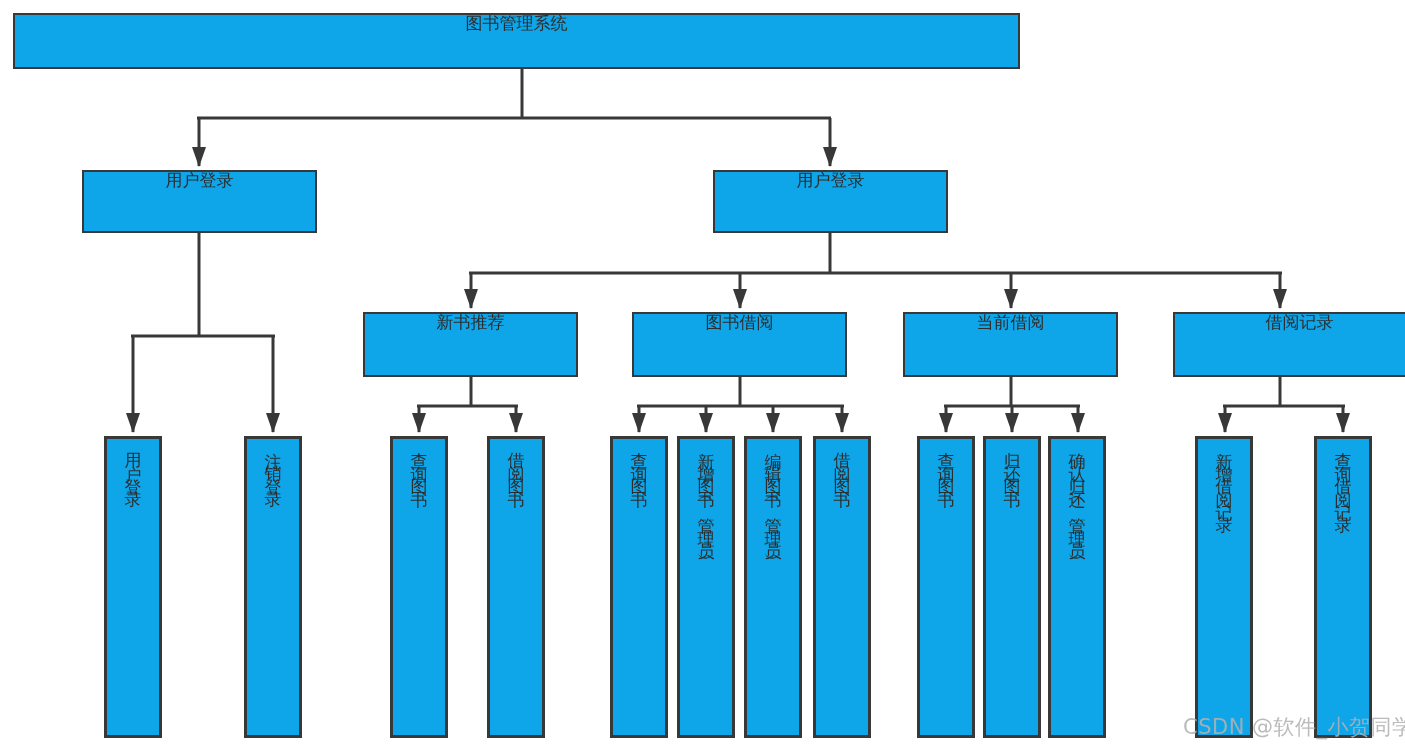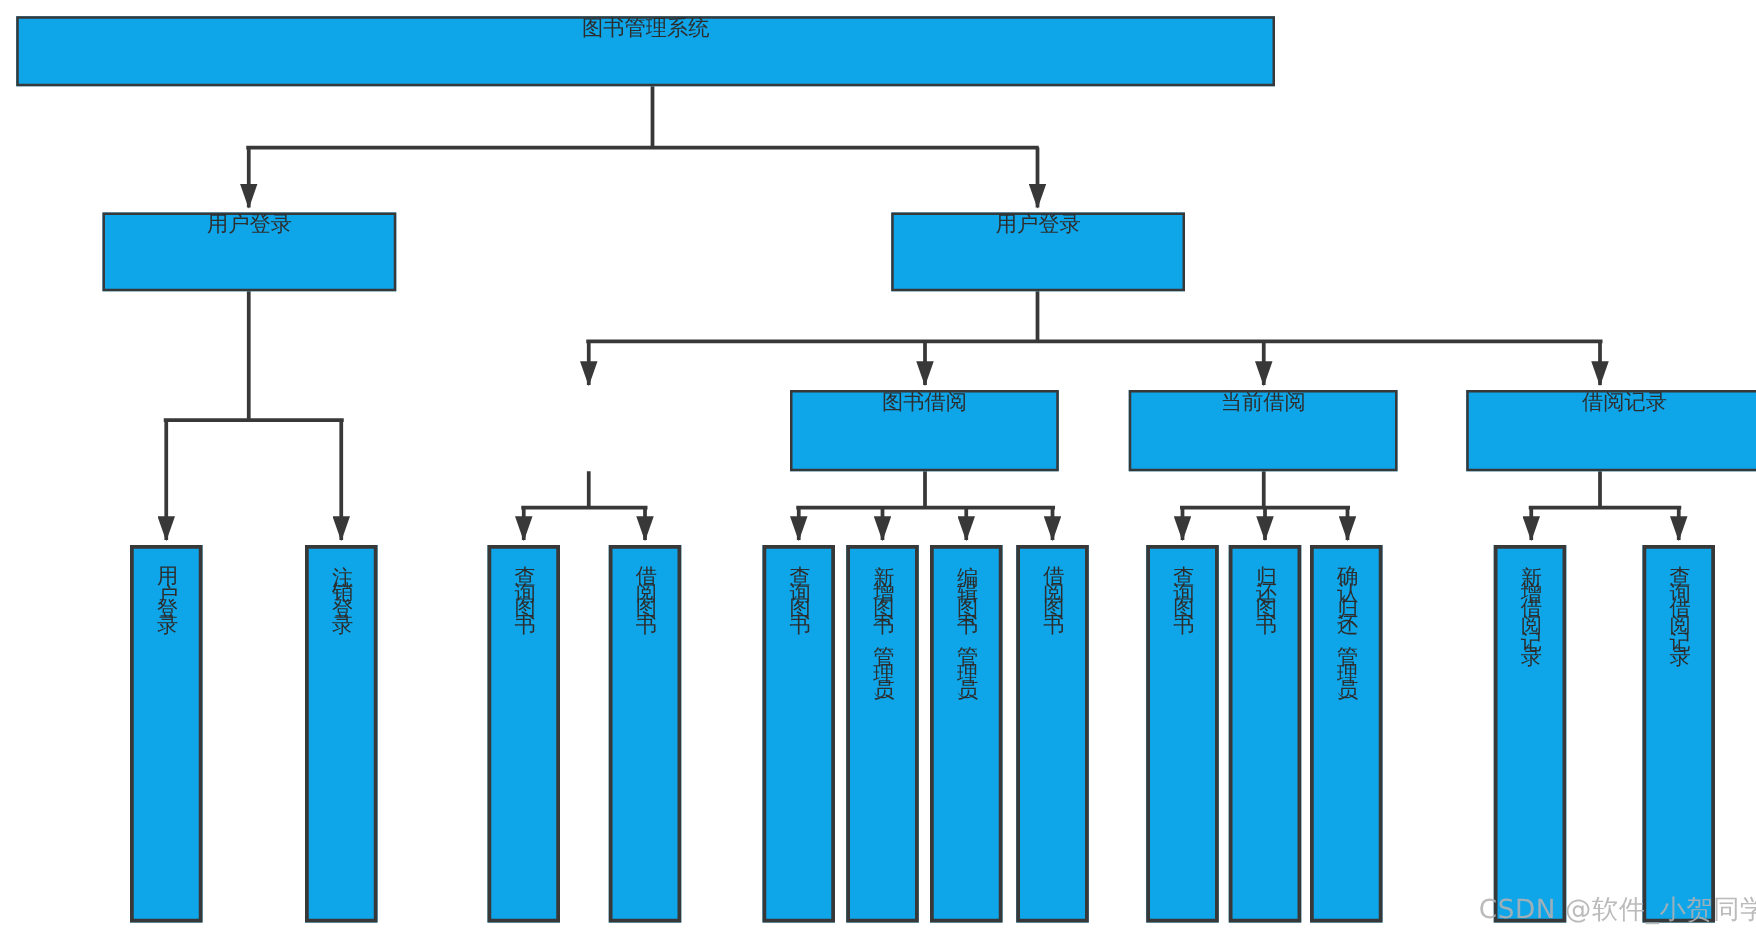--- a/index.html
+++ b/index.html
@@ -85,20 +85,23 @@
     <span>图书管理系统</span>
   </div>
 
   <div class="node" style="left:82px;top:170px;width:235px;height:63px">
     <span>用户登录</span>
   </div>
   <div class="node" style="left:713px;top:170px;width:235px;height:63px">
     <span>用户登录</span>
   </div>
 
+  <div class="node" style="left:363px;top:312px;width:215px;height:65px">
+    <span>新书推荐</span>
+  </div>
   <div class="node" style="left:632px;top:312px;width:215px;height:65px">
     <span>图书借阅</span>
   </div>
   <div class="node" style="left:903px;top:312px;width:215px;height:65px">
     <span>当前借阅</span>
   </div>
   <div class="node" style="left:1173px;top:312px;width:253px;height:65px">
     <span>借阅记录</span>
   </div>
 

